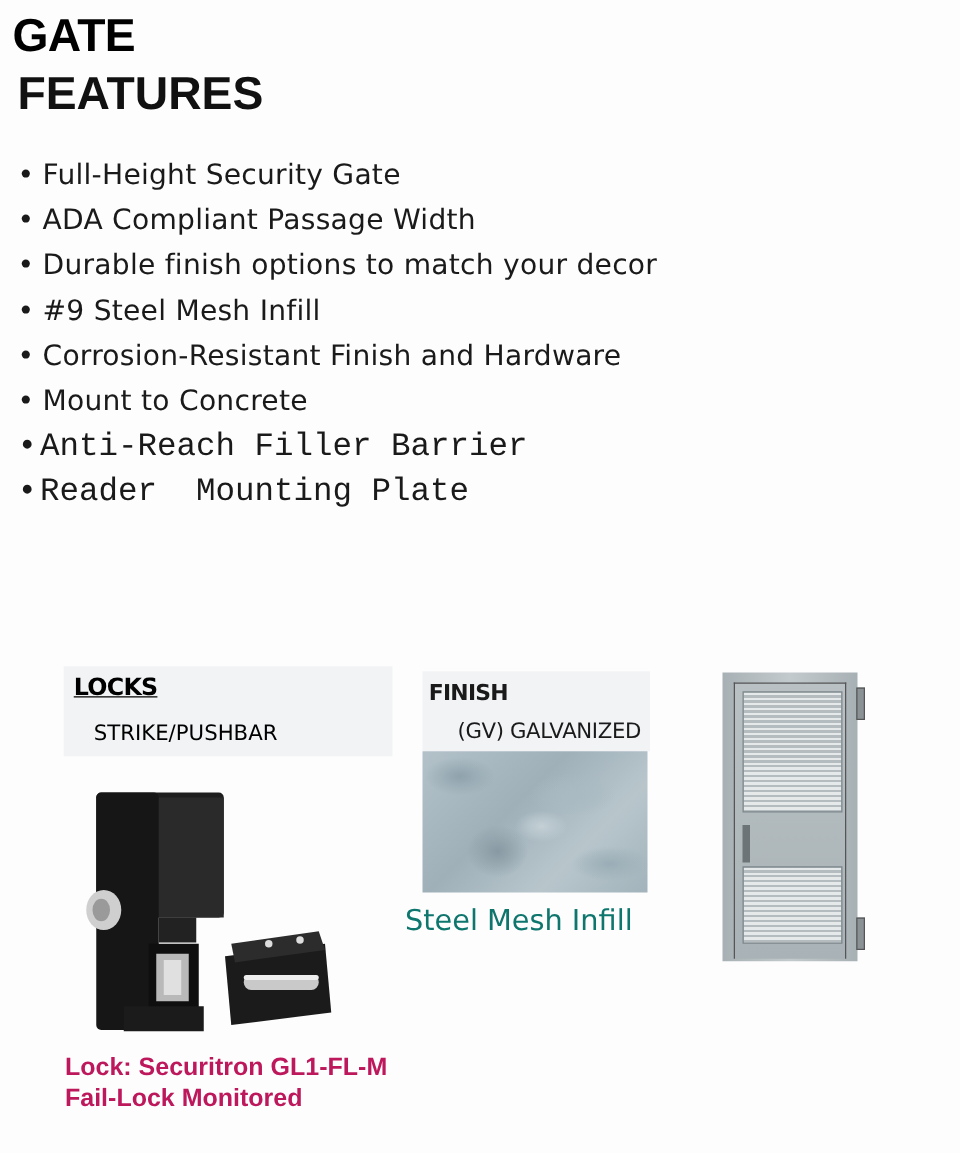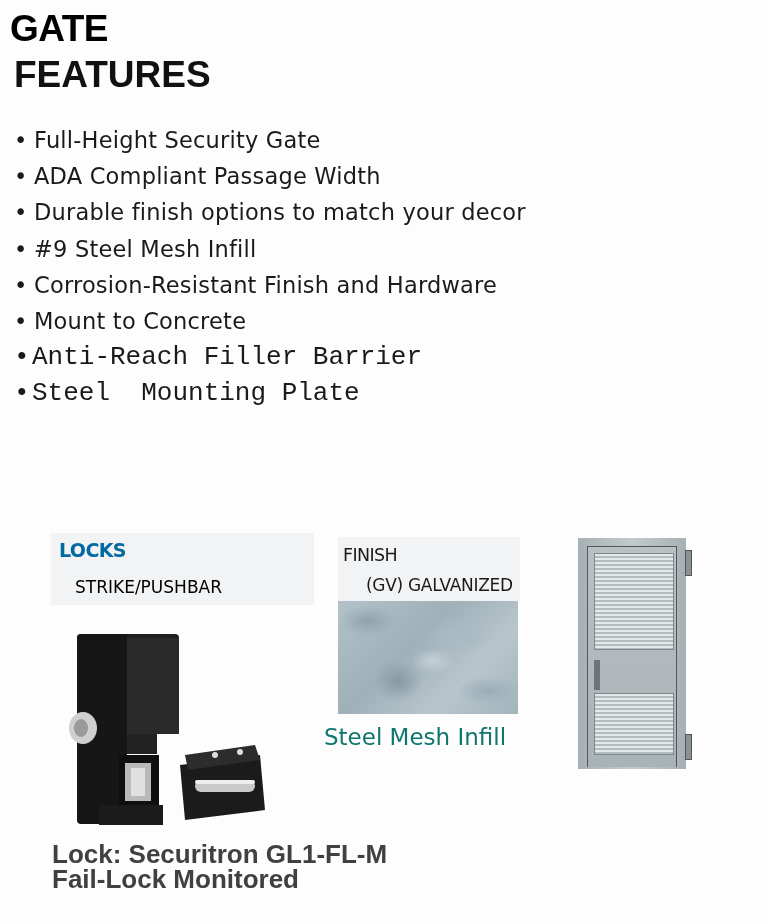--- a/index.html
+++ b/index.html
@@ -5,36 +5,36 @@
   html,body{margin:0;padding:0;}
   body{width:768px;height:922px;background:#fdfdfd;position:relative;overflow:hidden;font-family:"Liberation Sans",sans-serif;color:#111;}
   .gate{position:absolute;left:10px;top:8px;font-size:37px;font-weight:bold;letter-spacing:-0.5px;color:#000000;}
   .features{position:absolute;left:14px;top:54px;font-size:37px;font-weight:bold;color:#111;}
   ul.feat{position:absolute;left:14px;top:124px;margin:0;padding:0;list-style:none;}
   ul.feat li{font-family:"DejaVu Sans",sans-serif;font-size:22.5px;height:36.2px;line-height:32px;color:#1a1a1a;white-space:nowrap;letter-spacing:0.2px;}
   ul.feat li .b{display:inline-block;width:20px;}
   ul.feat li.alt{font-family:Liberation Mono, monospace;font-size:26px;letter-spacing:0;}
   ul.feat li.alt .b{width:18px;}
   .locks-box{position:absolute;left:51px;top:533px;width:263px;height:72px;background:#f2f3f5;}
-  .locks-title{position:absolute;left:8px;top:6px;font-family:"DejaVu Sans",sans-serif;font-weight:bold;font-size:19px;color:#0369a1;letter-spacing:-0.6px;}
+  .locks-title{position:absolute;left:8px;top:6px;font-family:"DejaVu Sans",sans-serif;font-weight:bold;font-size:19px;color:#000000;letter-spacing:-0.6px;text-decoration:underline;}
   .locks-sub{position:absolute;left:24px;top:44px;font-family:"DejaVu Sans",sans-serif;font-size:17px;color:#000000;}
   .finish-box{position:absolute;left:338px;top:537px;width:182px;height:64px;background:#f2f3f5;}
-  .finish-title{position:absolute;left:5px;top:8px;font-family:"DejaVu Sans",sans-serif;font-weight:normal;font-size:17.5px;color:#1a1a1a;letter-spacing:-0.6px;}
+  .finish-title{position:absolute;left:5px;top:8px;font-family:"DejaVu Sans",sans-serif;font-weight:bold;font-size:17.5px;color:#1a1a1a;letter-spacing:-0.6px;}
   .finish-sub{position:absolute;left:28px;top:38px;font-family:"DejaVu Sans",sans-serif;font-size:17px;color:#1a1a1a;letter-spacing:-0.3px;}
   .swatch{position:absolute;left:338px;top:601px;width:180px;height:113px;
     background:
       radial-gradient(ellipse 40px 22px at 30px 20px,#8fa3ad 0%,transparent 70%),
       radial-gradient(ellipse 50px 25px at 120px 35px,#a9bac2 0%,transparent 70%),
       radial-gradient(ellipse 35px 30px at 60px 80px,#8899a3 0%,transparent 70%),
       radial-gradient(ellipse 45px 20px at 150px 90px,#9aadb6 0%,transparent 70%),
       radial-gradient(ellipse 30px 18px at 95px 60px,#c4d0d6 0%,transparent 70%),
       linear-gradient(135deg,#b3c2c9,#9fb0b9 40%,#b8c6cc 70%,#a2b3bb);}
   .steel-label{position:absolute;left:324px;top:724px;font-family:"DejaVu Sans",sans-serif;font-size:23px;color:#0f766e;white-space:nowrap;}
   .lock-img{position:absolute;left:55px;top:620px;width:220px;height:210px;}
-  .lock-caption{position:absolute;left:52px;top:842px;font-size:26px;font-weight:bold;line-height:25px;color:#404040;}
+  .lock-caption{position:absolute;left:52px;top:842px;font-size:20px;font-weight:bold;line-height:25px;color:#be185d;}
   .door{position:absolute;left:578px;top:538px;width:108px;height:231px;background:linear-gradient(90deg,#a7b0b4,#c3cacd 50%,#a7b0b4);}
   .door .frame-inner{position:absolute;left:9px;top:8px;width:90px;height:221px;border:1px solid #555;border-bottom:none;box-sizing:border-box;background:linear-gradient(180deg,#b9c1c4,#a9b2b6);}
   .door .mesh{position:absolute;left:6px;width:80px;background:repeating-linear-gradient(180deg,#e6e9ea 0 2px,#b4bcc0 2px 4px);border:1px solid #7d878b;box-sizing:border-box;}
   .door .mesh.top{top:6px;height:97px;}
   .door .mesh.bot{top:146px;height:62px;}
   .door .handle{position:absolute;left:6px;top:113px;width:6px;height:30px;background:#6d7478;}
   .door .hinge{position:absolute;right:-6px;width:5px;height:24px;background:#8a9296;border:1px solid #555;}
 </style>
 </head>
 <body>
@@ -43,21 +43,21 @@
 <div class="features">FEATURES</div>
 
 <ul class="feat">
   <li><span class="b">•</span><span>Full-Height Security Gate</span></li>
   <li><span class="b">•</span><span>ADA Compliant Passage Width</span></li>
   <li><span class="b">•</span><span>Durable finish options to match your decor</span></li>
   <li><span class="b">•</span><span>#9 Steel Mesh Infill</span></li>
   <li><span class="b">•</span><span>Corrosion-Resistant Finish and Hardware</span></li>
   <li><span class="b">•</span><span>Mount to Concrete</span></li>
   <li class="alt"><span class="b">•</span><span>Anti-Reach Filler Barrier</span></li>
-  <li class="alt"><span class="b">•</span><span style="white-space:pre">Steel  Mounting Plate</span></li>
+  <li class="alt"><span class="b">•</span><span style="white-space:pre">Reader  Mounting Plate</span></li>
 </ul>
 
 <div class="locks-box">
   <div class="locks-title">LOCKS</div>
   <div class="locks-sub">STRIKE/PUSHBAR</div>
 </div>
 
 <svg class="lock-img" viewBox="0 0 220 210">
 
   <rect x="22" y="14" width="102" height="100" rx="4" fill="#1e1e1e"></rect>

